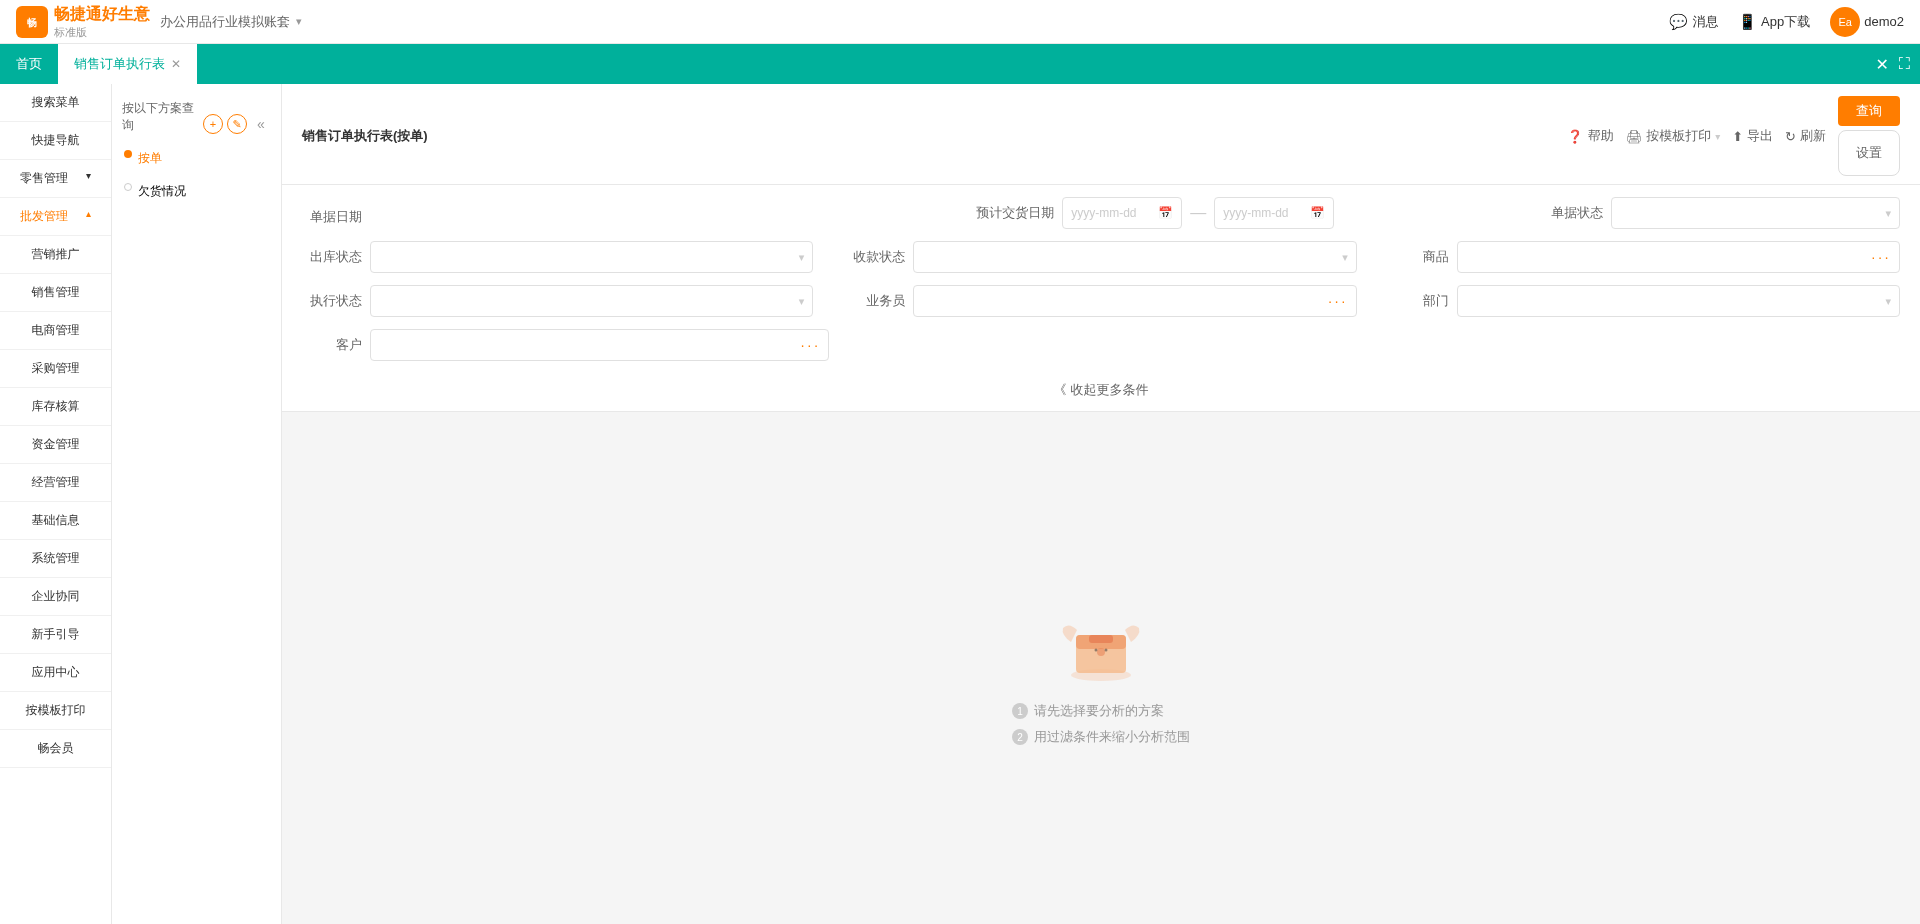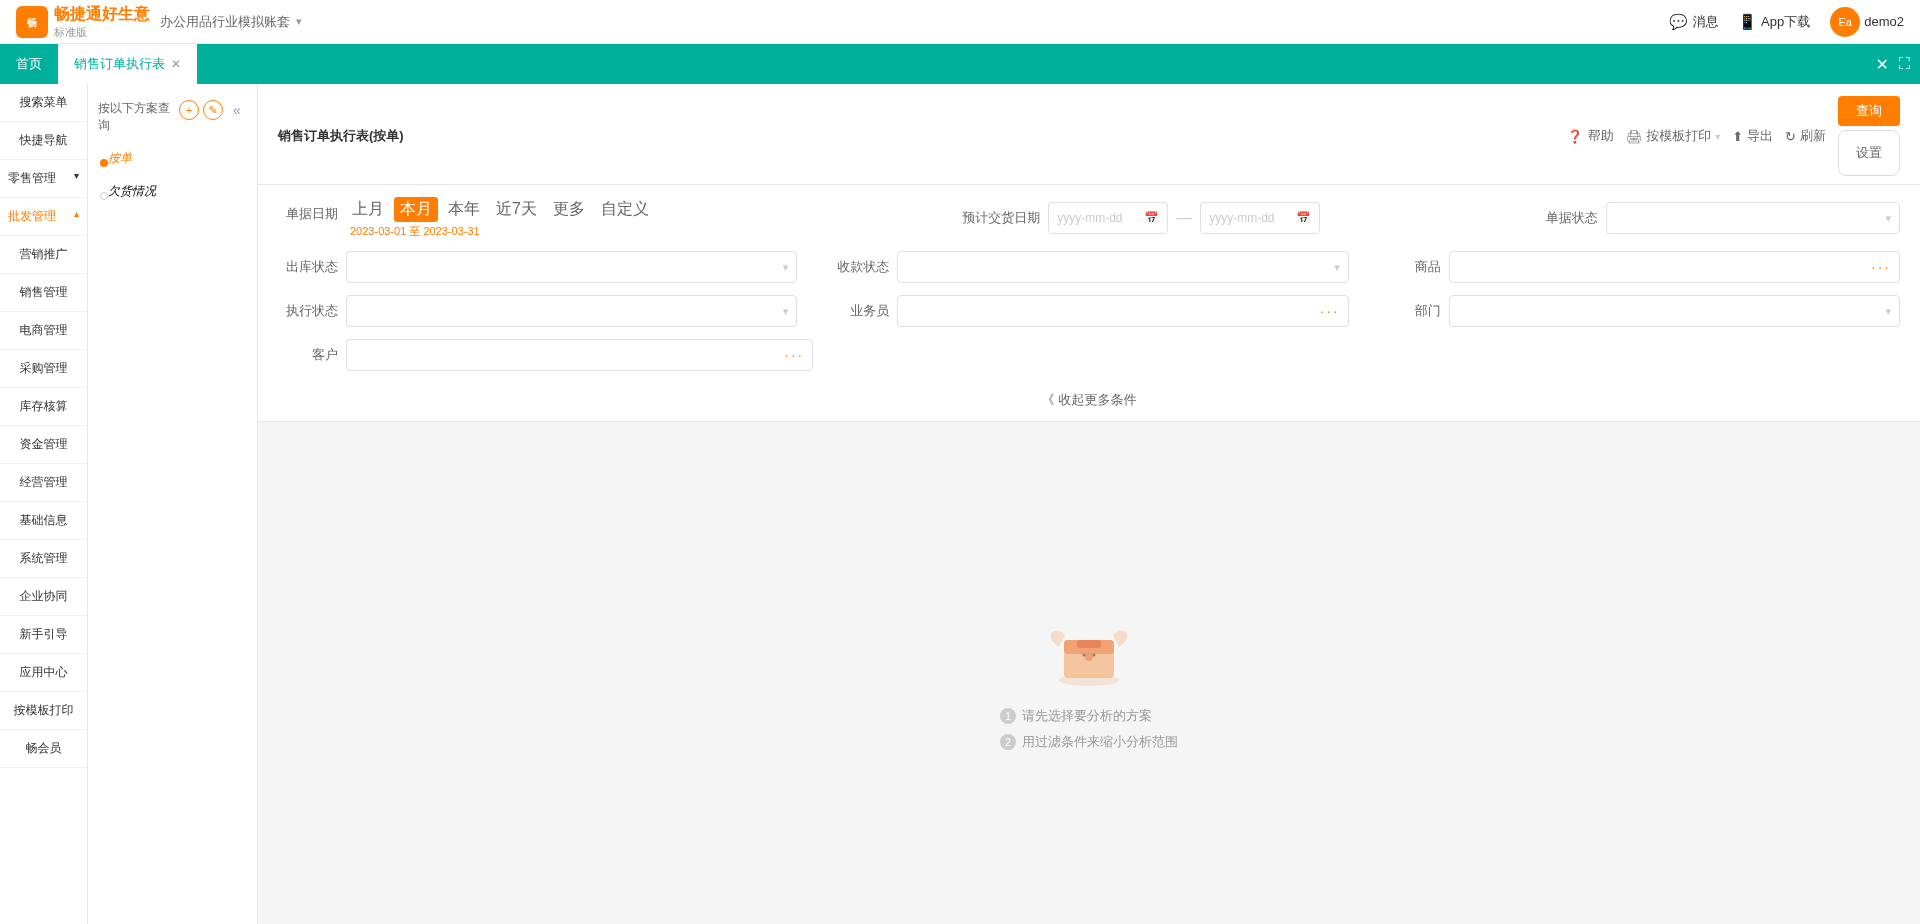--- a/index.html
+++ b/index.html
@@ -117,21 +117,21 @@
 
     
     .main-layout {
       display: flex;
       flex: 1;
       overflow: hidden;
     }
 
     
     .sidebar {
-      width: 88px;
+      width: 112px;
       background: #fff;
       border-right: 1px solid #e8e8e8;
       display: flex;
       flex-direction: column;
       overflow-y: auto;
       flex-shrink: 0;
     }
     .sidebar-item {
       padding: 10px 0;
       text-align: center;
@@ -152,21 +152,21 @@
     
     .left-panel {
       width: 170px;
       background: #fff;
       border-right: 1px solid #e8e8e8;
       flex-shrink: 0;
       padding: 10px 0;
     }
     .left-panel-header {
       display: flex;
-      align-items: flex-start;
+      align-items: flex-end;
       justify-content: space-between;
       padding: 6px 10px 8px 10px;
       font-size: 12px;
       color: #666;
     }
     .left-panel-header-icons {
       display: flex;
       gap: 4px;
       align-items: center;
     }
@@ -189,23 +189,23 @@
       align-items: center;
       justify-content: center;
       cursor: pointer;
       font-size: 14px;
       color: #999;
     }
     .left-panel-item {
       padding: 8px 12px;
       font-size: 12px;
       display: flex;
-      align-items: flex-end;
-      cursor: pointer;
-      font-style: italic;
+      align-items: flex-start;
+      gap: 6px;
+      cursor: pointer;
     }
     .left-panel-item.active {
       color: #ff7d00;
     }
 
     
     .main-panel {
       flex: 1;
       display: flex;
       flex-direction: column;
@@ -543,31 +543,20 @@
           </div>
         </div>
       </div>
 
       <div class="filter-area">
 
         <div class="filter-row">
 
           <div style="display:flex;align-items:flex-start;gap:8px;flex:1.8">
             <span class="filter-label" style="padding-top:8px;">单据日期</span>
-            <div style="display:flex;flex-direction:column;gap:2px">
-              <div style="display:flex;align-items:center;gap:4px">
-                <div class="date-tab">上月</div>
-                <div class="date-tab active">本月</div>
-                <div class="date-tab">本年</div>
-                <div class="date-tab">近7天</div>
-                <div class="date-tab">更多</div>
-                <div class="date-tab">自定义</div>
-              </div>
-              <div style="font-size:11px;color:#ff7d00;padding-left:4px">2023-03-01 至 2023-03-31</div>
-            </div>
           </div>
 
           <div style="display:flex;align-items:center;gap:8px;flex:1.5">
             <span class="filter-label">预计交货日期</span>
             <div class="date-input">
               <span style="color:#ccc;font-size:12px">yyyy-mm-dd</span>
               <span style="color:#ccc;font-size:12px">📅</span>
             </div>
             <span class="date-sep">—</span>
             <div class="date-input">

